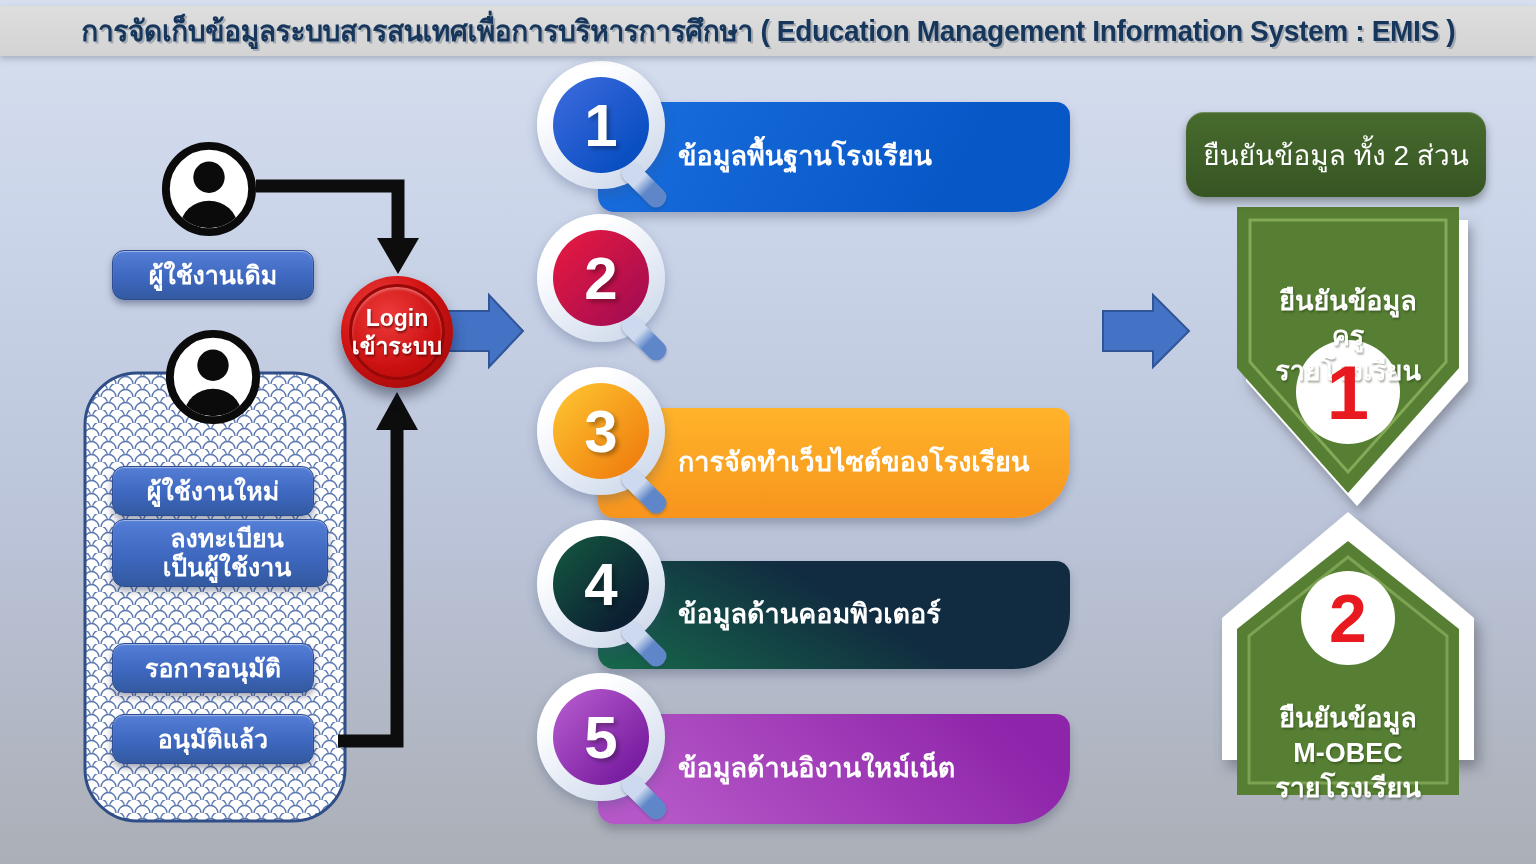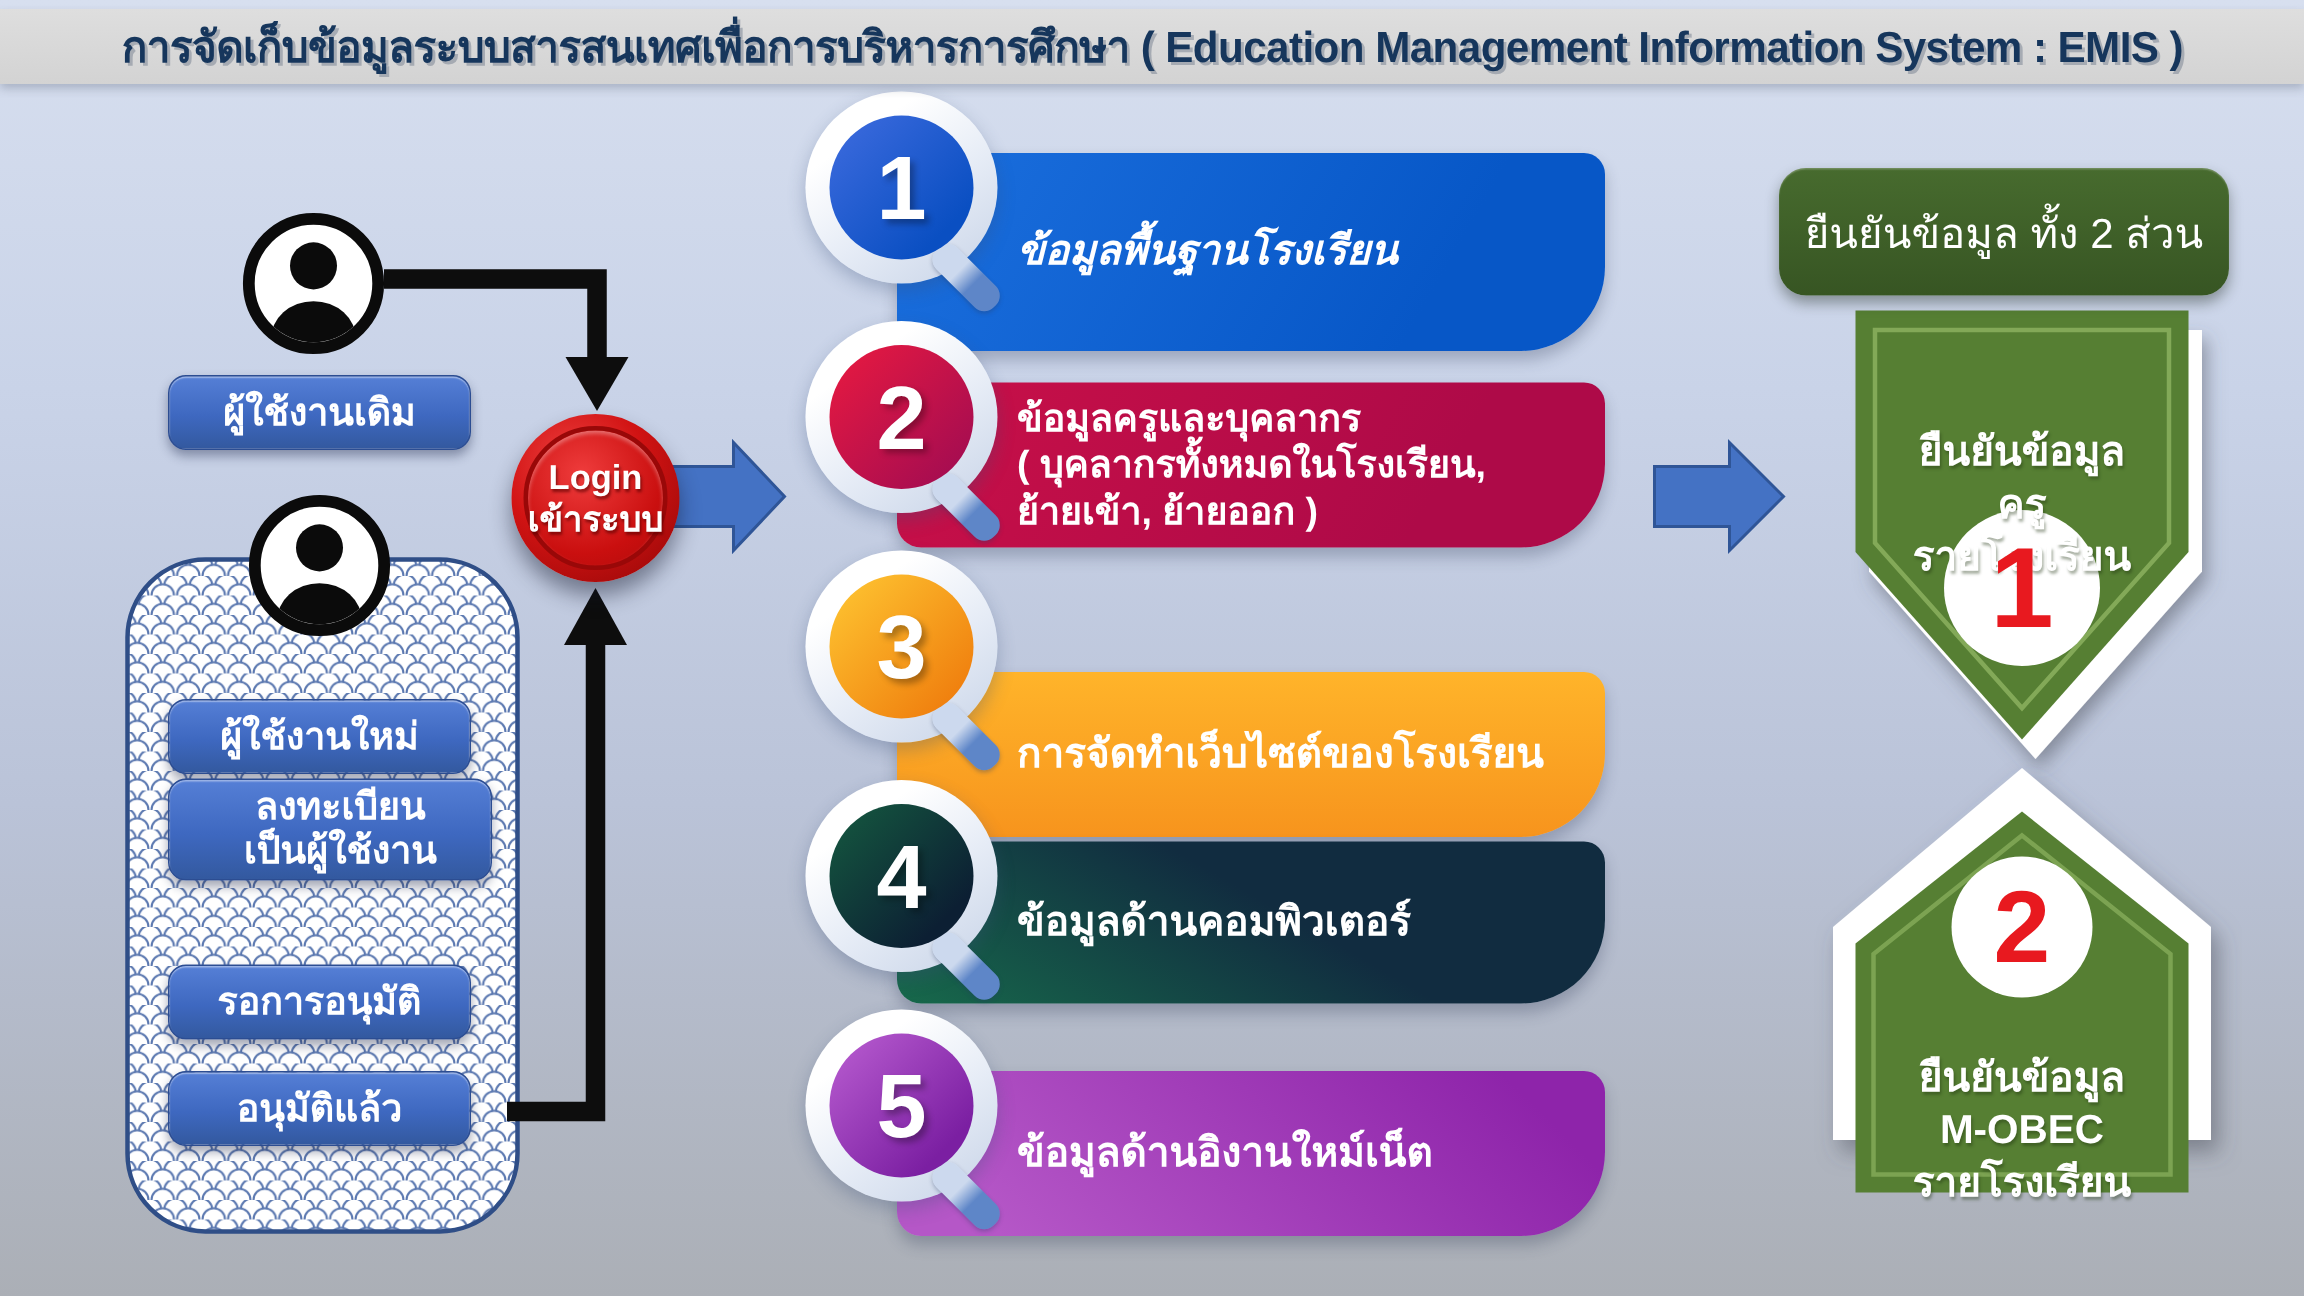--- a/index.html
+++ b/index.html
@@ -56,24 +56,24 @@
     text-shadow:1px 2px 2px rgba(90,0,0,.65);
   }
   
   .banner{
     position:absolute;left:598px;width:472px;z-index:2;
     border-radius:24px 14px 56px 16px;color:#fff;font-weight:bold;
     box-shadow:0 6px 10px rgba(40,50,80,.28);
     display:flex;align-items:center;
   }
   .banner .txt{padding-left:80px;padding-right:14px;font-size:27px;line-height:1.24;white-space:pre-line;}
-  #banner1{top:102px;height:132px;background:linear-gradient(120deg,#1b6fde 0%,#0757c7 75%);font-style:italic;}
+  #banner1{top:102px;height:110px;background:linear-gradient(120deg,#1b6fde 0%,#0757c7 75%);}
   #banner2{top:255px;height:110px;background:linear-gradient(120deg,#c91048 0%,#ae0a48 75%);}
   #banner2 .txt{font-size:25px;}
-  #banner3{top:408px;height:110px;background:linear-gradient(180deg,#ffb42a 0%,#f7941d 100%);margin-top:40px;}
+  #banner3{top:408px;height:110px;background:linear-gradient(180deg,#ffb42a 0%,#f7941d 100%);}
   #banner4{top:561px;height:108px;background:linear-gradient(30deg,#17694b 0%,#112c40 55%);}
   #banner5{top:714px;height:110px;background:linear-gradient(225deg,#8e24aa 12%,#b557c7 88%);}
   .badge{position:absolute;left:537px;width:128px;height:128px;z-index:3;}
   #badge1{top:61px;} #badge2{top:214px;} #badge3{top:367px;} #badge4{top:520px;} #badge5{top:673px;}
   .badge .halo{
     position:absolute;inset:0;border-radius:50%;
     background:linear-gradient(145deg,#ffffff 25%,#e6ecf6 58%,#c7d3e7 100%);
     box-shadow:0 5px 12px rgba(60,80,120,.32);
   }
   .badge .handle{
@@ -187,25 +187,20 @@
 
   <div class="seal">
     <div class="seal-inner"></div>
     <div class="seal-text">Login
 เข้าระบบ</div>
   </div>
 
   <div id="banner1" class="banner">
     <div class="txt">ข้อมูลพื้นฐานโรงเรียน</div>
   </div>
-  <div id="banner2" class="banner">
-    <div class="txt">ข้อมูลครูและบุคลากร
-( บุคลากรทั้งหมดในโรงเรียน,
-ย้ายเข้า, ย้ายออก )</div>
-  </div>
   <div id="banner3" class="banner">
     <div class="txt">การจัดทำเว็บไซต์ของโรงเรียน</div>
   </div>
   <div id="banner4" class="banner">
     <div class="txt">ข้อมูลด้านคอมพิวเตอร์</div>
   </div>
   <div id="banner5" class="banner">
     <div class="txt">ข้อมูลด้านอิงานใหม์เน็ต</div>
   </div>
 

